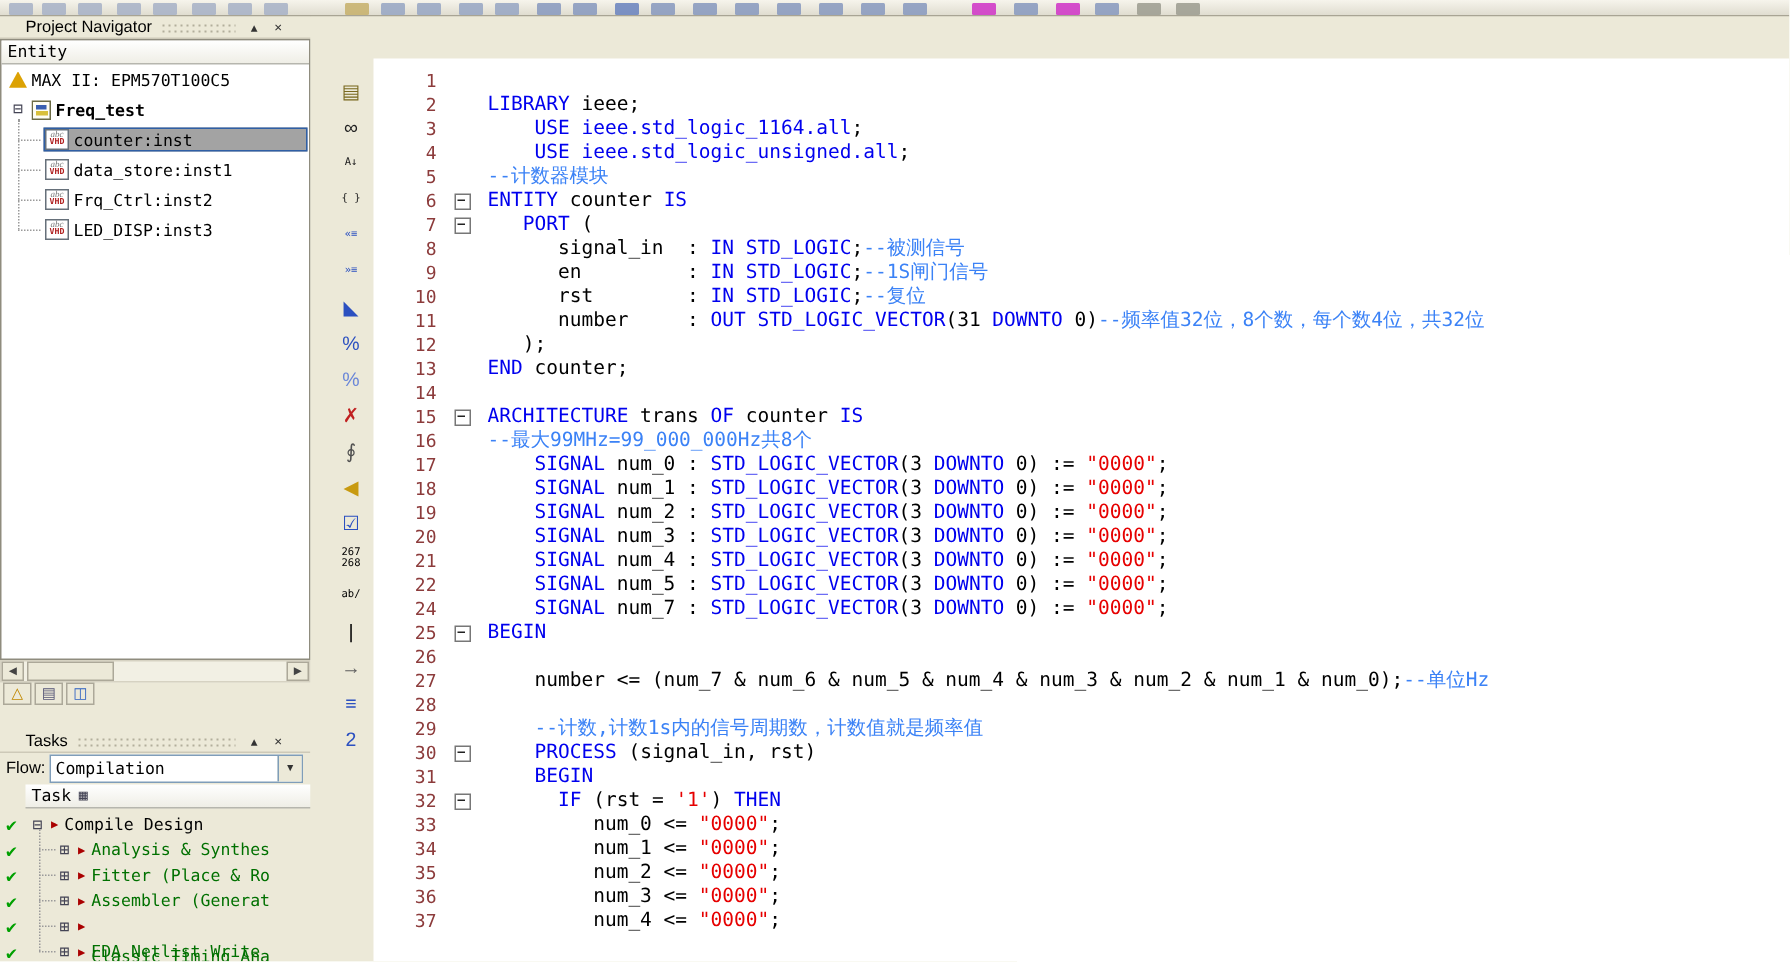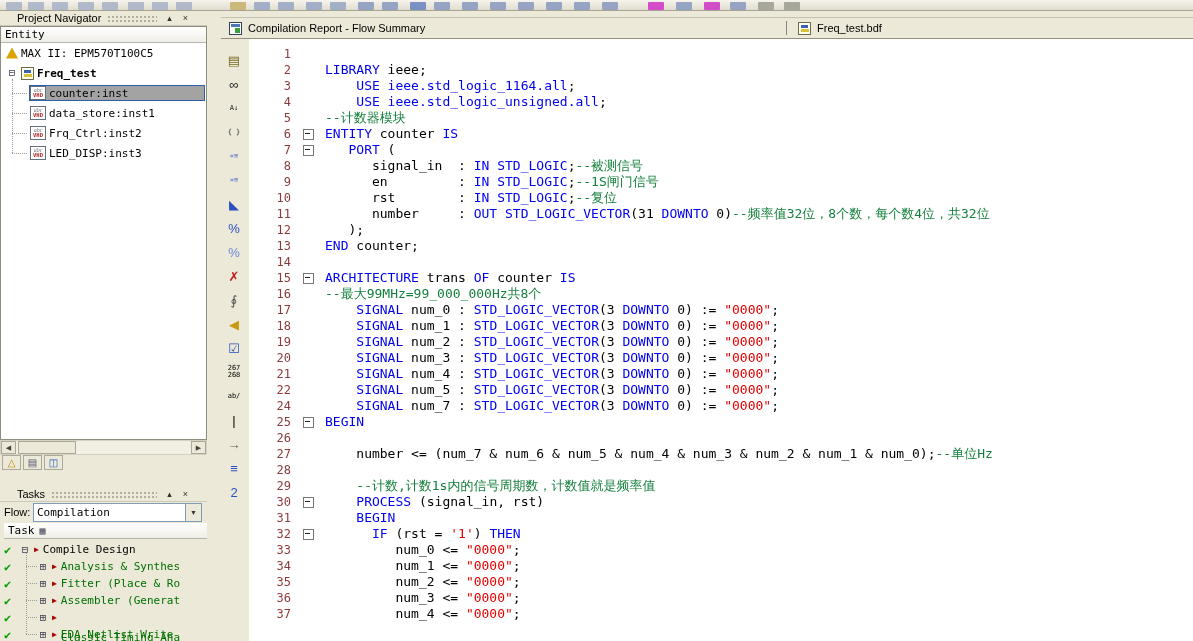--- a/index.html
+++ b/index.html
@@ -68,21 +68,21 @@
 
   
   #tasks{position:absolute;left:0;top:487px;width:207px;height:154px;background:#ece9d8;overflow:hidden}
   #flow-row{position:absolute;left:0;top:15px;width:207px;height:21px}
   #flow-label{position:absolute;left:4px;top:4px}
   #flow-combo{position:absolute;left:33px;top:1px;width:169px;height:19px;background:#fff;
               border:1px solid #7f9db9;display:flex;align-items:center}
   #flow-combo .val{flex:1;padding:0 3px;font-family:"DejaVu Sans Mono",monospace;font-size:11px;white-space:nowrap;overflow:hidden}
   #flow-combo .drop{width:16px;height:100%;background:#ece9d8;border-left:1px solid #7f9db9;
                     text-align:center;font-size:7px;line-height:17px;color:#333}
-  #task-header{position:absolute;left:4px;top:36px;width:210px}
+  #task-header{position:absolute;left:17px;top:36px;width:210px}
   #task-header .gridic{margin-left:5px;font-size:10px;color:#445;line-height:10px}
   #task-items{position:absolute;left:0;top:54px;width:207px;height:100px;overflow:hidden}
   .task-row{position:relative;height:17px;display:flex;align-items:center;gap:4px;padding-left:4px;
             font-family:"DejaVu Sans Mono",monospace;font-size:11px;white-space:nowrap}
   .task-row .chk{color:#00a000;font-weight:bold;font-size:12px;width:12px;flex:none}
   .task-row .sp{width:14px;flex:none}
   .task-row .play{color:#aa0000;font-size:8px;line-height:8px}
   .task-row.lvl1::before{content:"";position:absolute;left:26px;top:8px;width:11px;border-top:1px dotted #9a9a9a}
   #task-vline{position:absolute;left:26px;top:66px;height:81px;border-left:1px dotted #9a9a9a}
 
@@ -100,21 +100,21 @@
   .eicon.small{font-size:7px;line-height:7px;white-space:pre-line;text-align:center;font-family:"DejaVu Sans Mono",monospace}
   #editor{position:absolute;left:42px;top:28px;right:0;bottom:0;background:#fff;overflow:hidden}
   #code-lines{padding-top:7px}
   .cl{display:flex;height:16px;line-height:16px;font-family:"DejaVu Sans Mono",monospace;font-size:13px}
   .ln{width:50px;text-align:right;padding-right:8px;color:#8c3b3b;font-size:12px;flex:none}
   .fold{width:20px;position:relative;flex:none}
   .fold.has::before{content:"";position:absolute;left:4px;top:3px;width:9px;height:9px;
                     border:1px solid #777;background:#fff}
   .fold.has::after{content:"";position:absolute;left:6px;top:7px;width:5px;height:1px;background:#222}
   .ct{white-space:pre;padding-left:6px}
-  .kw{color:#0000ee}.cm{color:#15803d}.str{color:#e60000}.pl{color:#000}
+  .kw{color:#0000ee}.cm{color:#3b82f6}.str{color:#e60000}.pl{color:#000}
 </style>
 </head>
 <body>
 
 <div id="root">
 
   <div id="top-strip">
       <div class="stub" style="left: 6px; background: rgb(170, 180, 200);"></div>
       <div class="stub" style="left: 28px; background: rgb(170, 180, 200);"></div>
       <div class="stub" style="left: 52px; background: rgb(170, 180, 200);"></div>
@@ -288,31 +288,20 @@
           <span class="sp"></span>
           <span class="expg">⊞</span>
           <span class="play">▶</span>
           <span style="color: rgb(0, 112, 0);">EDA Netlist Write</span>
         </div>
       </div>
     <div id="task-vline"></div>
   </div>
 
   <div id="main">
-    <div id="doc-tabs">
-        <div class="dtab dtab0">
-          <span class="ic report-icon"></span>
-          <span>Compilation Report - Flow Summary</span>
-        </div>
-        <span class="dsep"></span>
-        <div class="dtab dtab1">
-          <span class="ic bdf-file-icon"></span>
-          <span>Freq_test.bdf</span>
-        </div>
-      </div>
     <div id="editor-toolbar">
         <div class="eicon" style="color: rgb(122, 106, 32);">▤</div>
         <div class="eicon" style="color: rgb(32, 32, 32);">∞</div>
         <div class="eicon small" style="color: rgb(32, 32, 32);">A↓</div>
         <div class="eicon small" style="color: rgb(32, 32, 32);">{ }</div>
         <div class="eicon small" style="color: rgb(43, 80, 192);">«≡</div>
         <div class="eicon small" style="color: rgb(43, 80, 192);">»≡</div>
         <div class="eicon" style="color: rgb(43, 80, 192);">◣</div>
         <div class="eicon" style="color: rgb(43, 80, 192);">%</div>
         <div class="eicon" style="color: rgb(106, 134, 216);">%</div>

